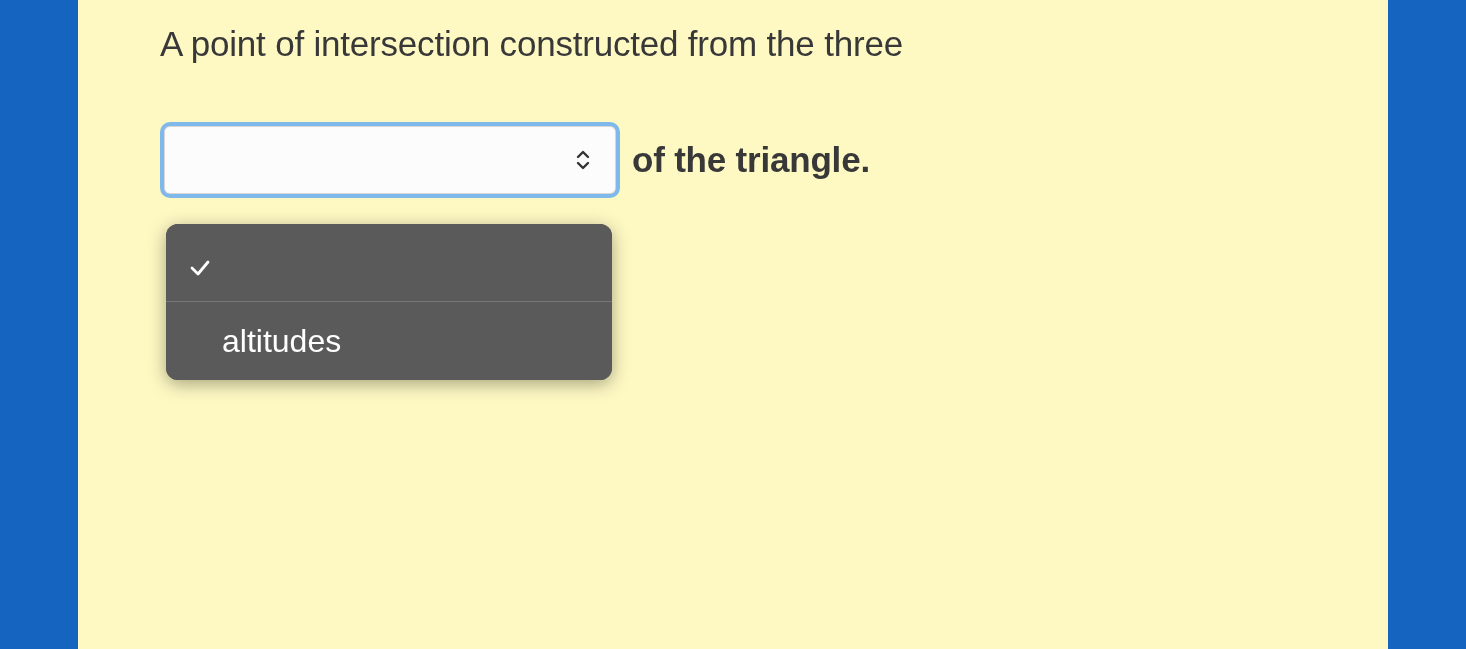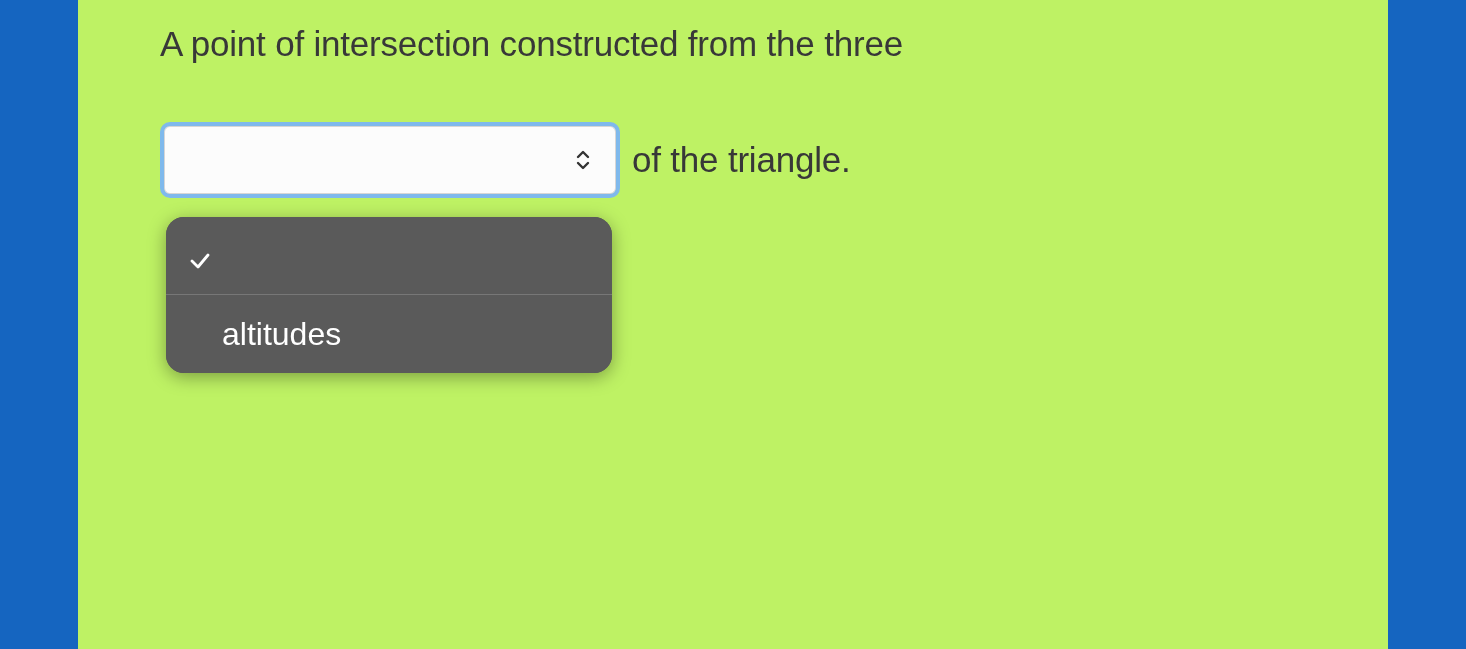--- a/index.html
+++ b/index.html
@@ -14,21 +14,21 @@
       height: 649px;
       overflow: hidden;
     }
     .page-bg {
       background: #1565c0;
       width: 100%;
       height: 100%;
       padding: 0 78px;
     }
     .card {
-      background: #bef264;
+      background: #fef9c3;
       width: 100%;
       height: 100%;
       padding: 24px 82px 0 82px;
       position: relative;
     }
     .question-line1 {
       font-size: 35px;
       color: #383838;
       letter-spacing: -0.2px;
       font-weight: 400;
@@ -65,30 +65,30 @@
       display: flex;
       flex-direction: column;
       justify-content: center;
       align-items: center;
       gap: 2px;
     }
     .question-line2 {
       font-size: 35px;
       color: #383838;
       letter-spacing: -0.2px;
-      font-weight: 400;
+      font-weight: 700;
       margin-left: 2px;
     }
     .dropdown-menu {
       position: absolute;
       left: 88px;
-      top: 217px;
+      top: 224px;
       width: 446px;
       background: #5a5a5a;
-      border-radius: 18px;
+      border-radius: 12px;
       overflow: hidden;
       box-shadow: 0 4px 18px rgba(0,0,0,0.35);
     }
     .dropdown-item {
       height: 78px;
       display: flex;
       align-items: center;
       padding-left: 56px;
       color: #ffffff;
       font-size: 32px;

